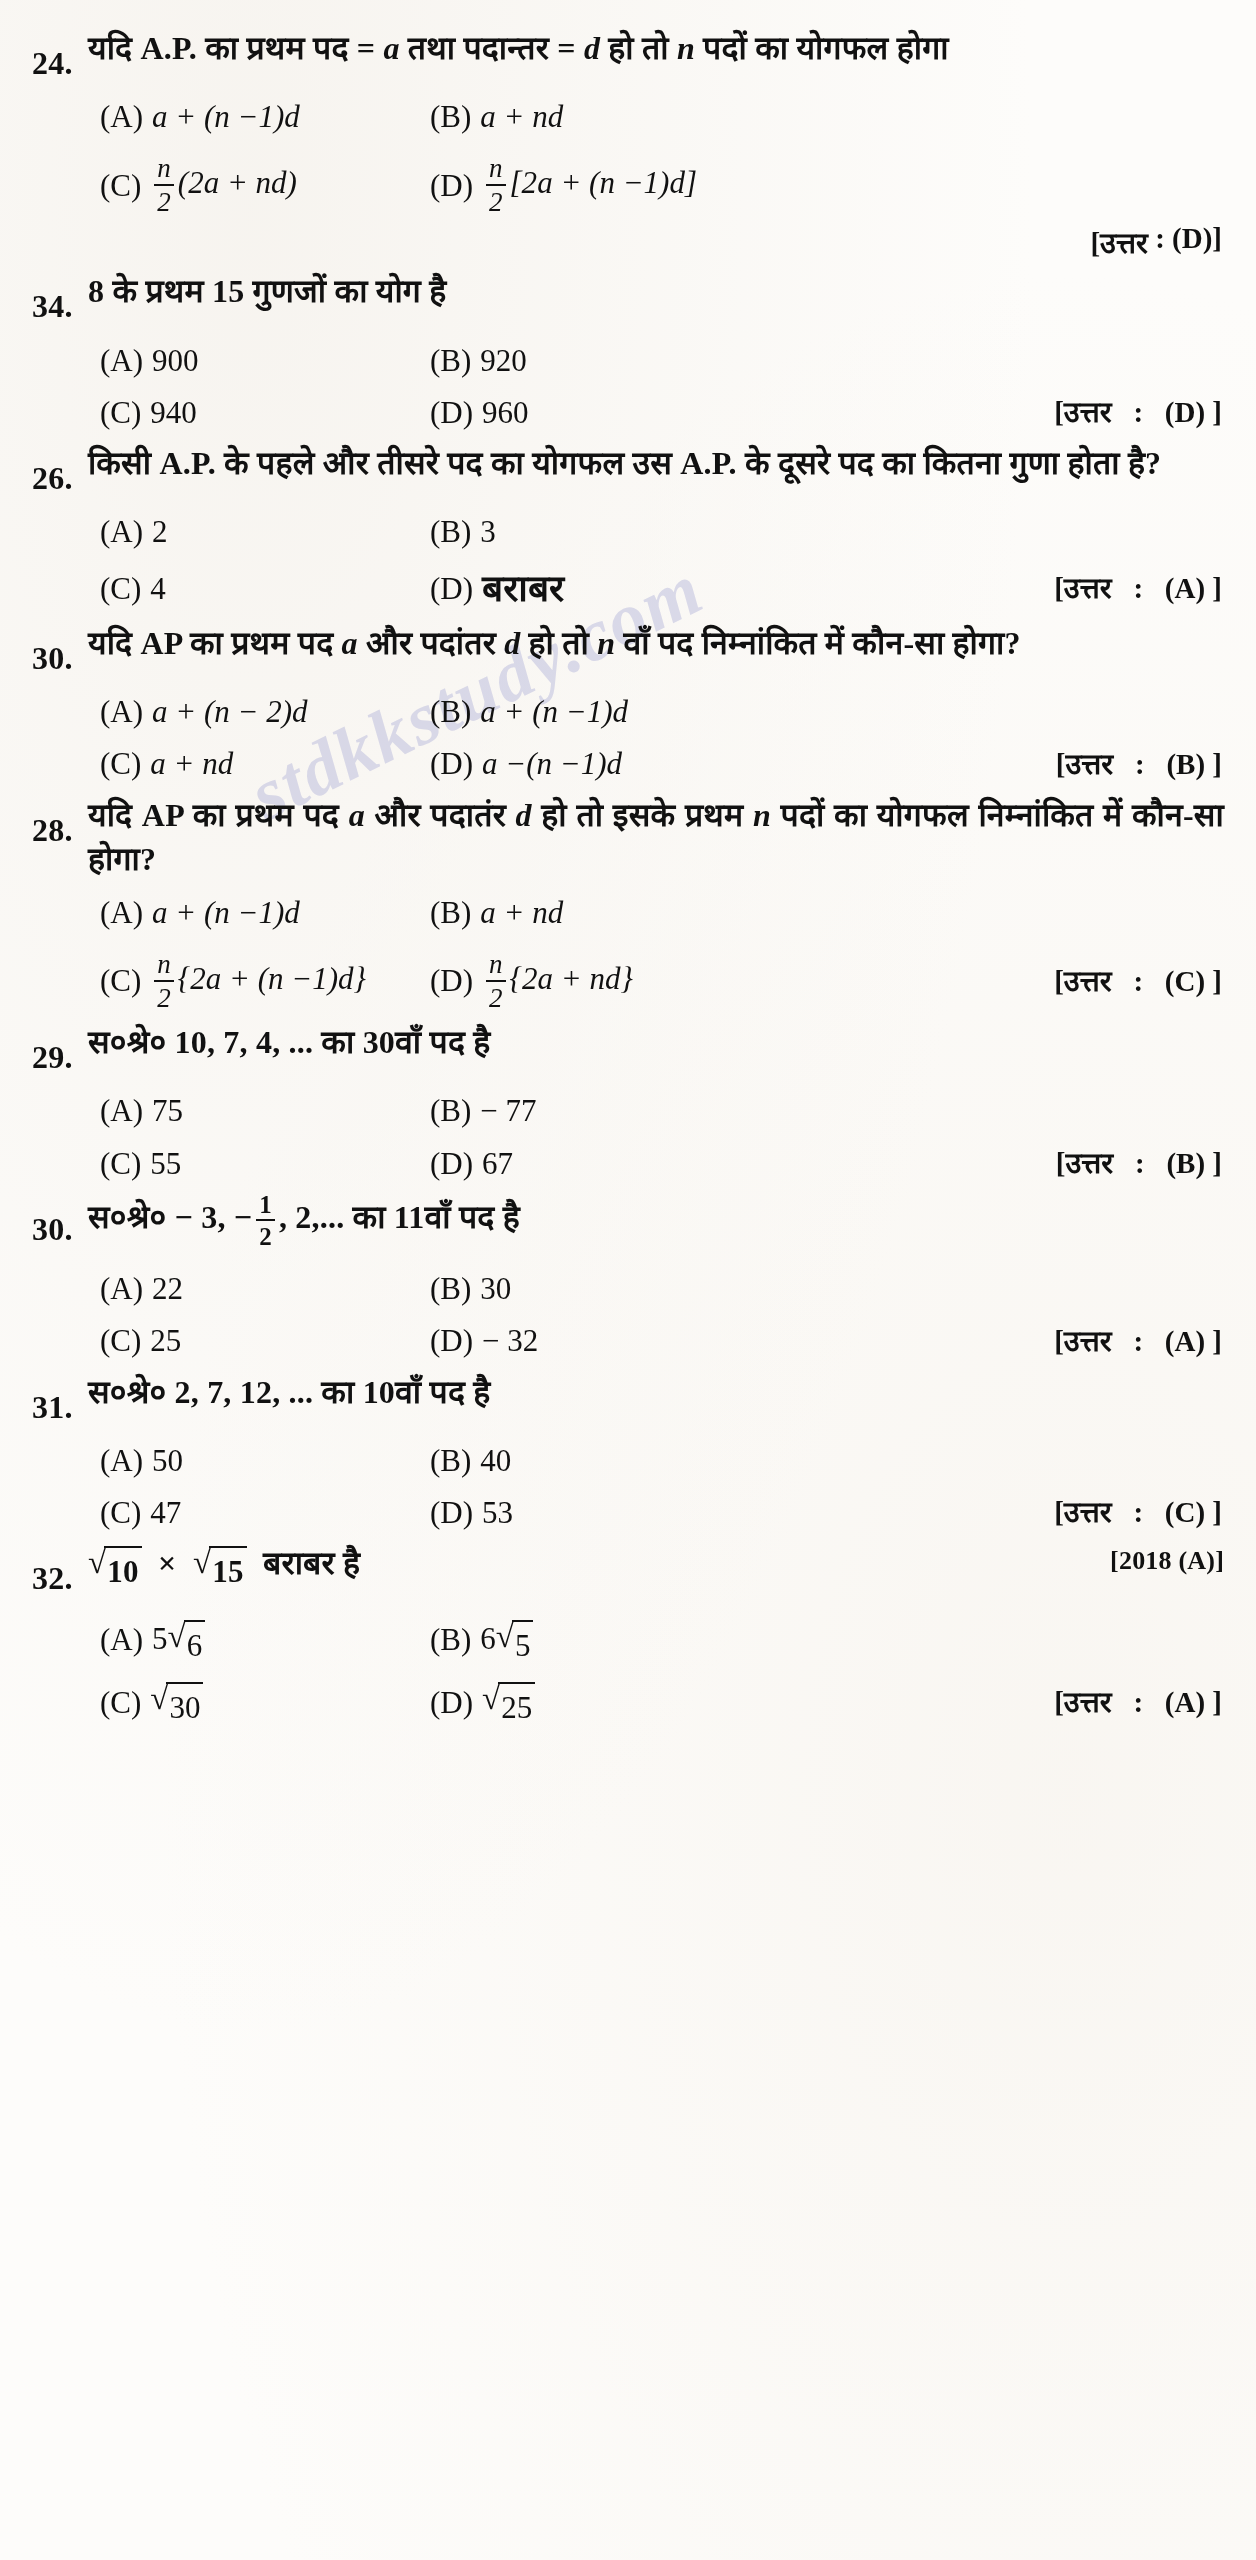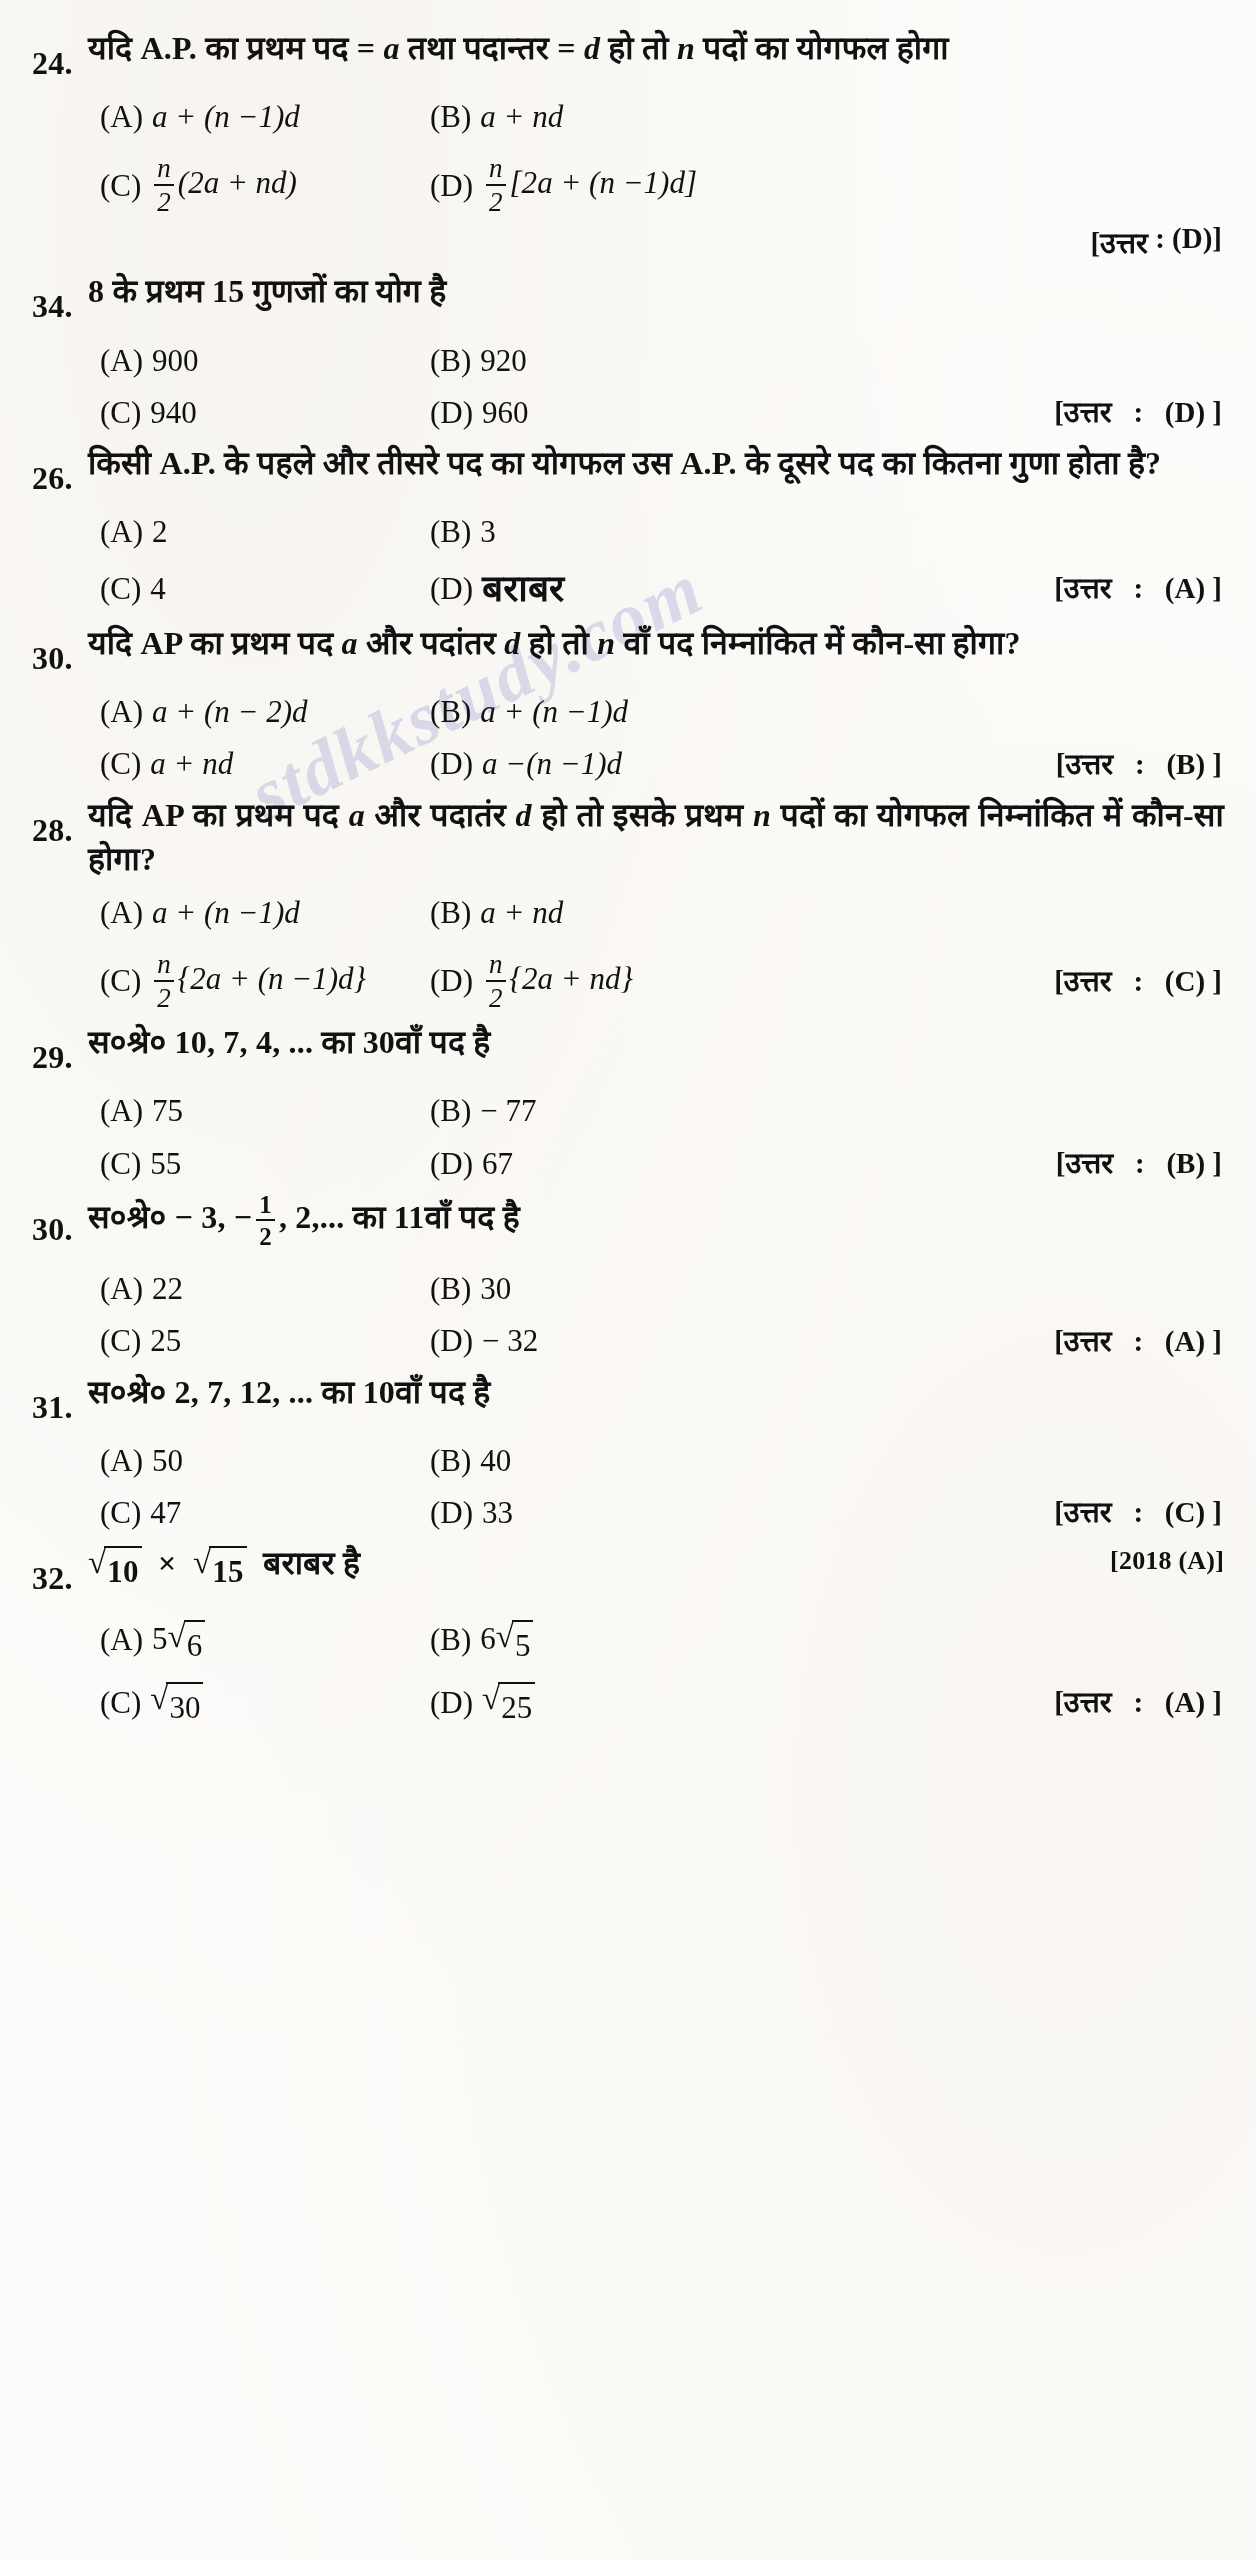--- a/index.html
+++ b/index.html
@@ -498,21 +498,21 @@
         </div>
       </div>
 
       <div class="opt-row">
         <div class="opt left">
           <span class="opt-label">(C)</span>
           <span class="opt-val">47</span>
         </div>
         <div class="opt right">
           <span class="opt-label">(D)</span>
-          <span class="opt-val">33</span>
+          <span class="opt-val">53</span>
         </div>
         <div class="answer">
           <span>[उत्तर</span>
           <span>&nbsp;</span>
           <span>:</span>
           <span>&nbsp;</span>
           <span>(C)</span>
           <span>]</span>
         </div>
       </div>

